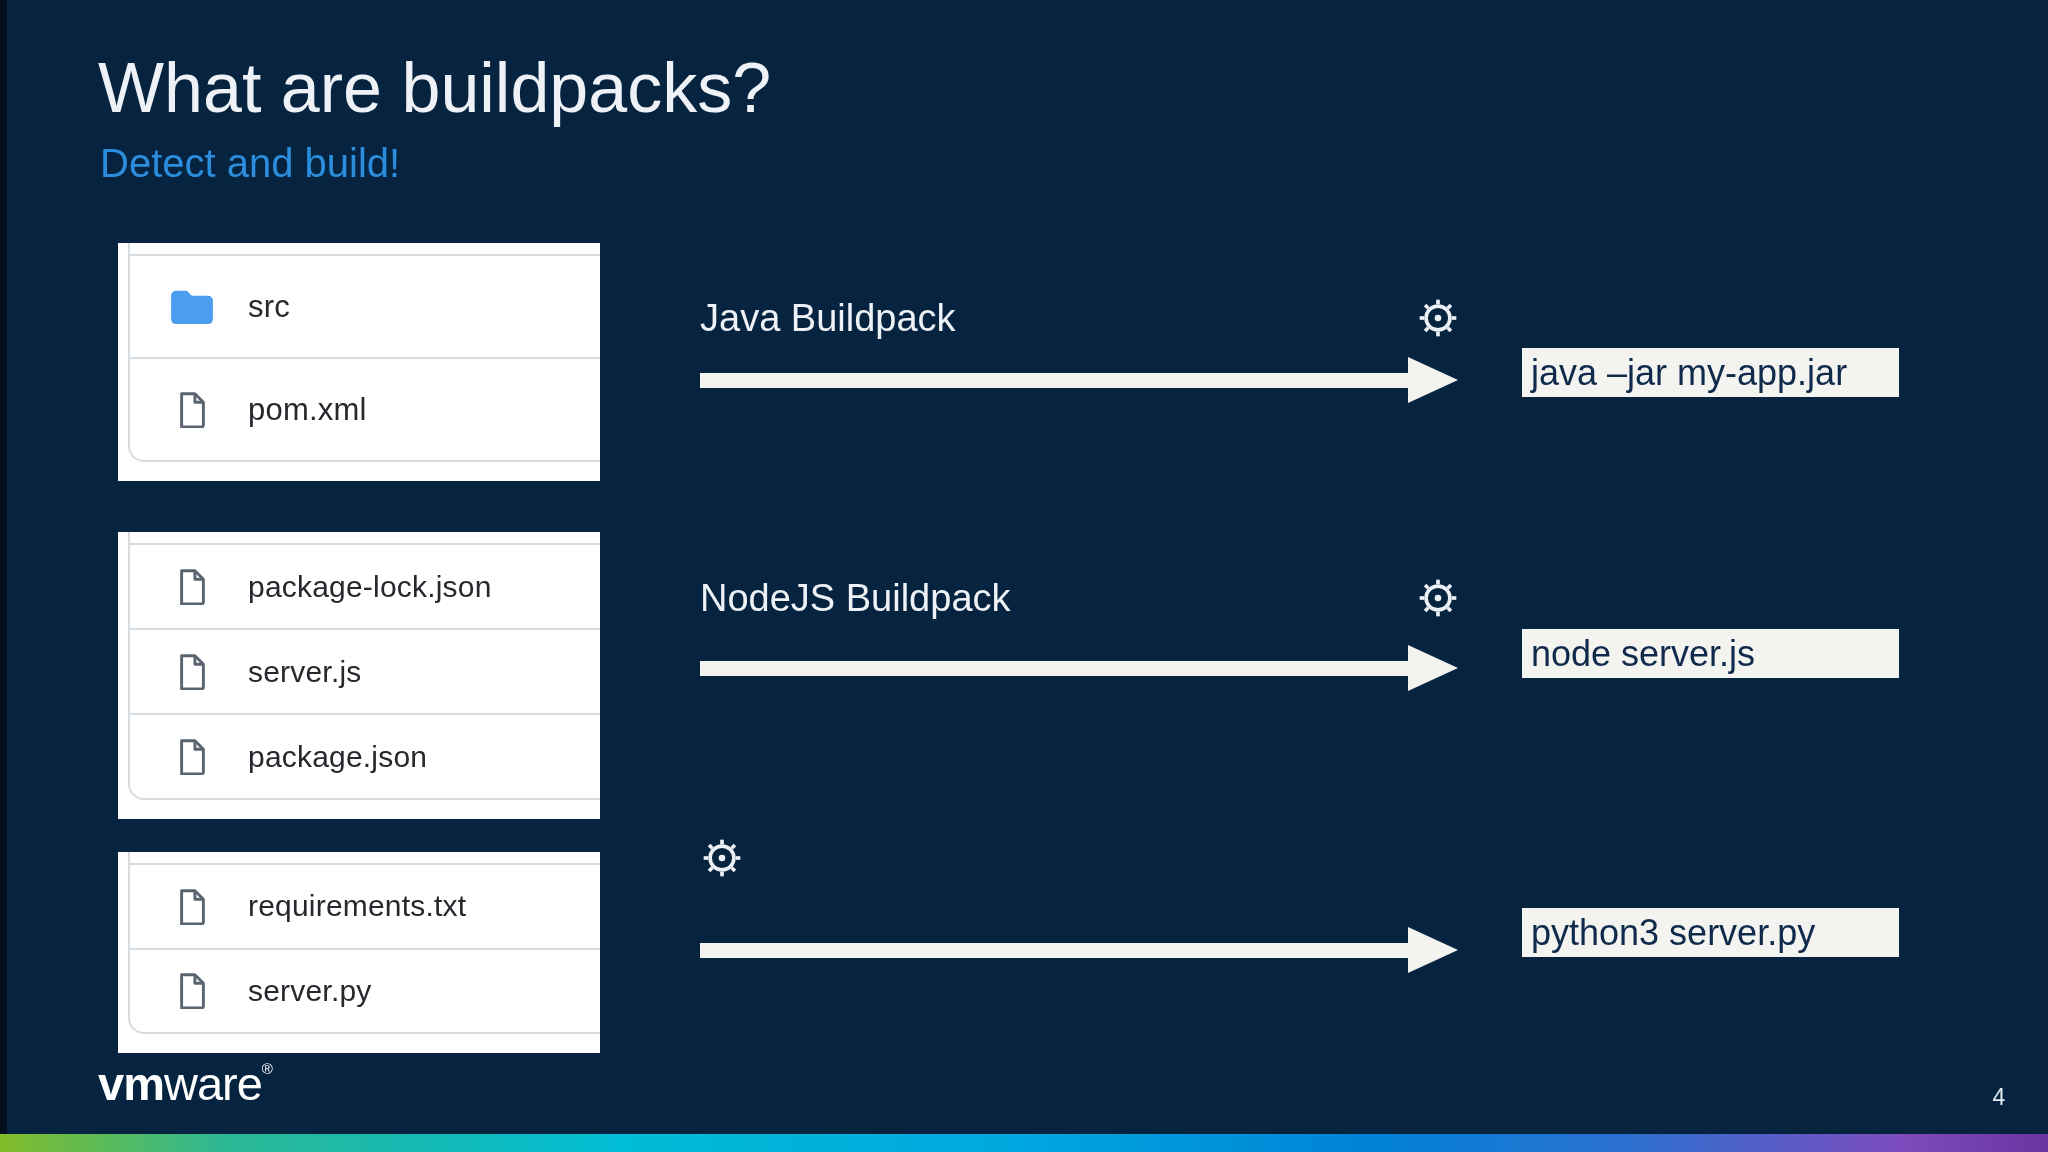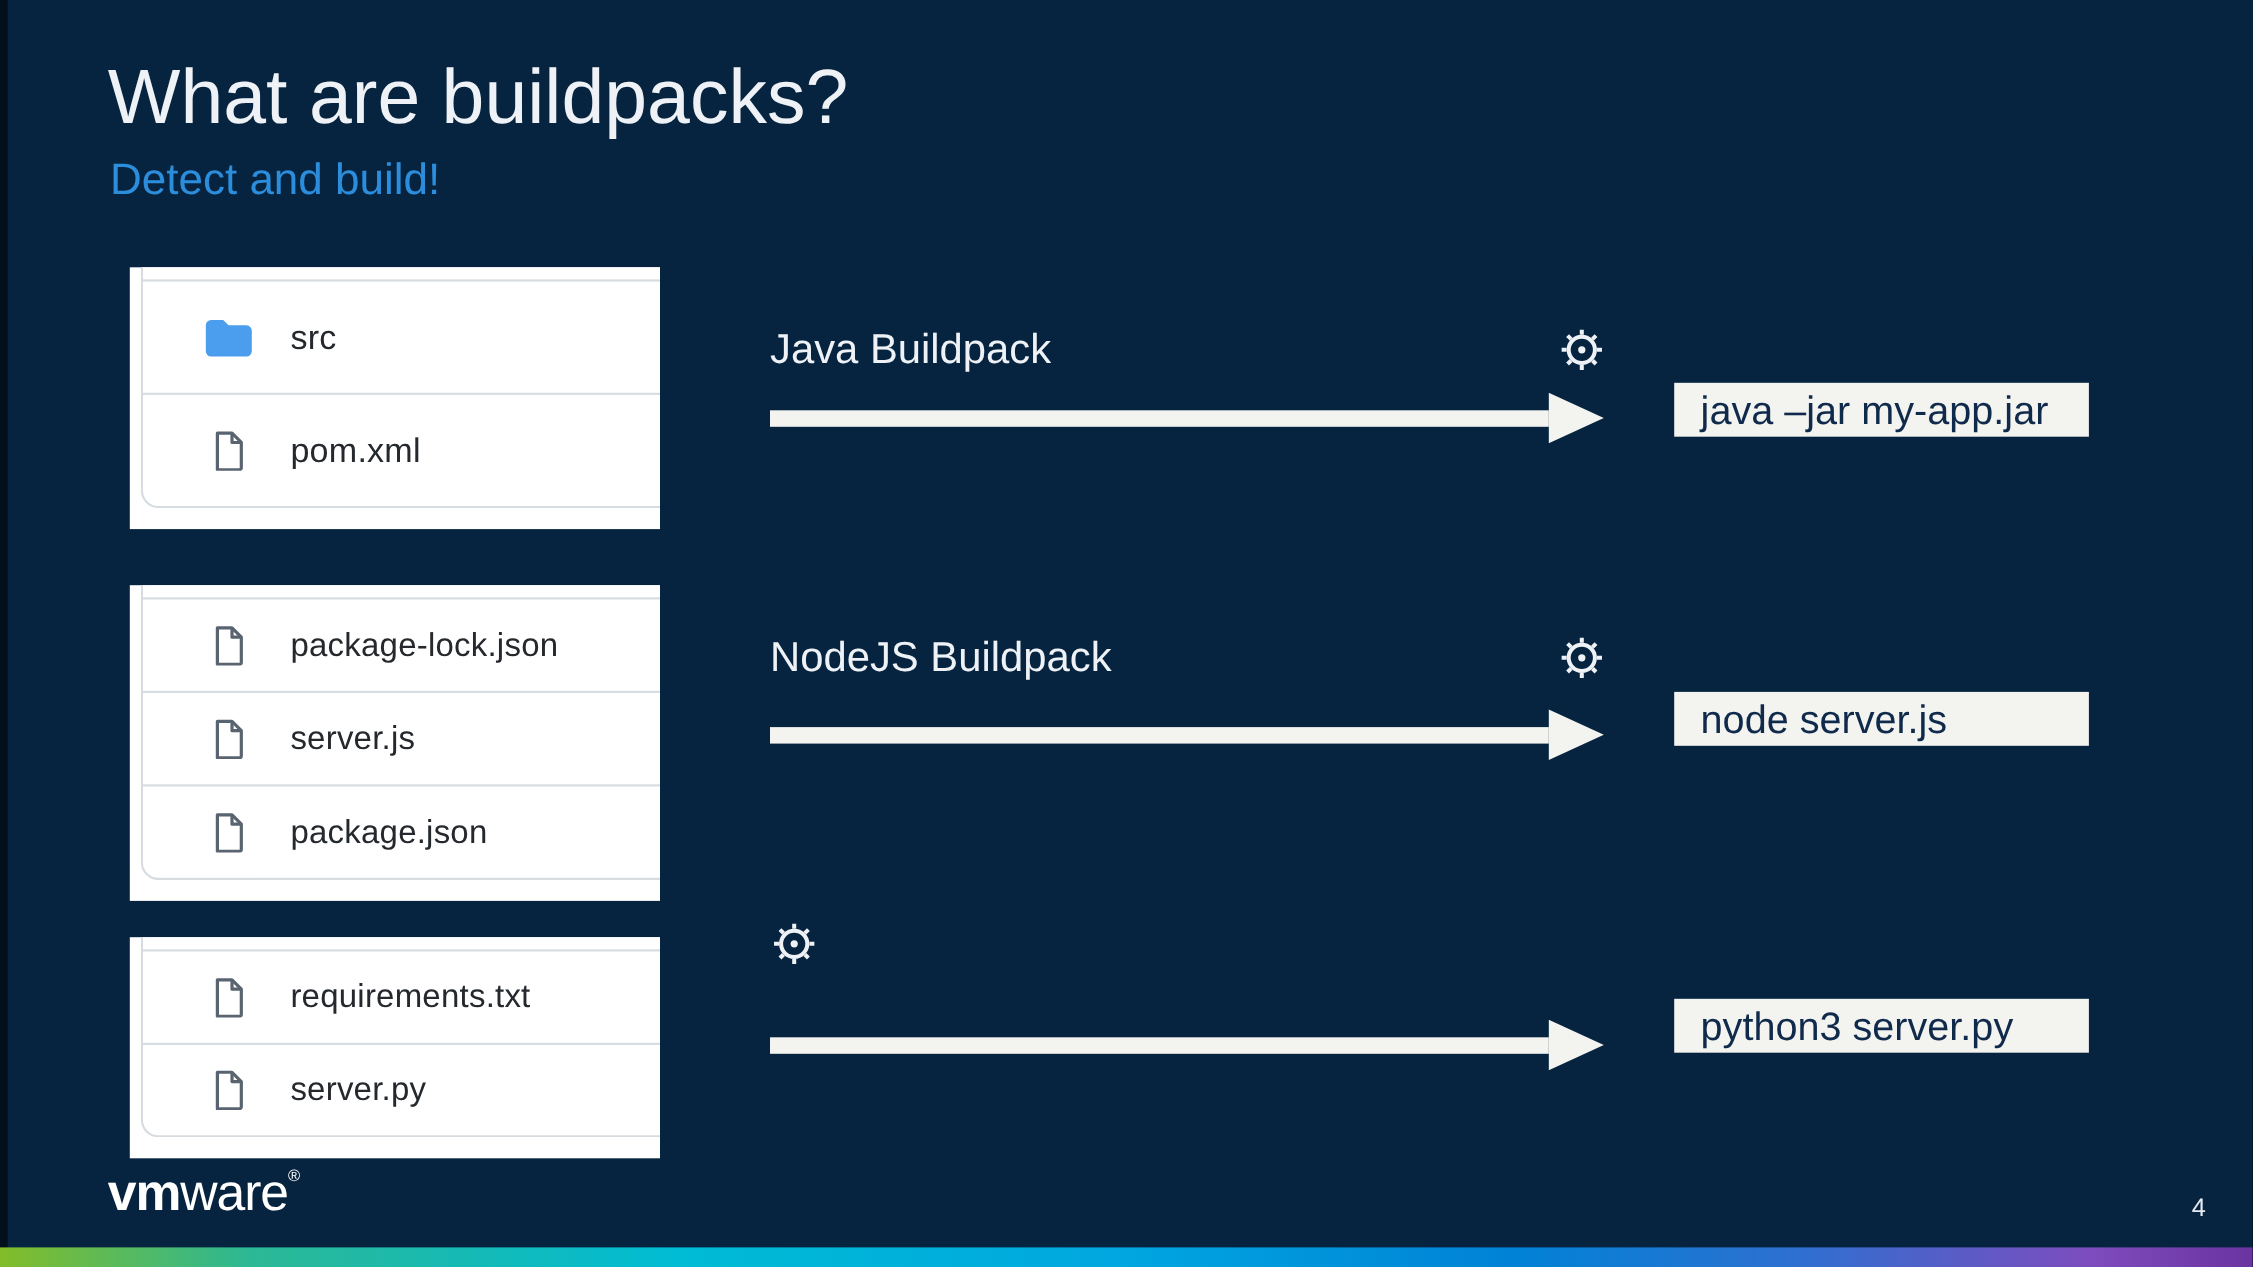--- a/index.html
+++ b/index.html
@@ -13,21 +13,21 @@
   .title{position:absolute;left:98px;top:50px;font-size:70px;line-height:76px;font-weight:400;color:#eef2f6;letter-spacing:0;}
   .subtitle{position:absolute;left:100px;top:140px;font-size:40px;line-height:46px;font-weight:400;color:#2b8ddb;}
   
   .card{position:absolute;left:118px;width:482px;background:#ffffff;}
   .card-inner{
     position:absolute;left:10px;top:0;right:0;bottom:19px;
     border-left:2px solid #d7dce1;border-bottom:2px solid #d7dce1;
     border-bottom-left-radius:16px;display:flex;flex-direction:column;background:#fff;
   }
   .sliver{height:11px;border-bottom:2px solid #d7dce1;flex:none;}
-  .file-row{flex:1;display:flex;align-items:center;gap:32px;padding-left:54px;border-bottom:2px solid #d7dce1;}
+  .file-row{flex:1;display:flex;align-items:center;gap:32px;padding-left:38px;border-bottom:2px solid #d7dce1;}
   .file-row:last-child{border-bottom:none;}
   .icon-cell{width:48px;display:flex;justify-content:center;align-items:center;flex:none;}
   .fname{font-size:30px;color:#25292e;letter-spacing:0.2px;}
   .card1 .fname{font-size:31px;}
   .card1{top:243px;height:238px;}
   .card2{top:532px;height:287px;}
   .card3{top:852px;height:201px;}
   
   .bp-label{
     position:absolute;left:700px;width:760px;height:46px;
@@ -38,21 +38,21 @@
   
   .arrow{position:absolute;left:700px;width:756px;height:46px;}
   .a1{top:357px;} .a2{top:645px;} .a3{top:927px;}
   .shaft{position:absolute;left:0;top:16px;width:708px;height:15px;background:#f3f3f0;}
   .head{position:absolute;left:708px;top:0;width:0;height:0;
     border-top:23px solid transparent;border-bottom:23px solid transparent;border-left:50px solid #f3f3f0;}
   
   .cmd{
     position:absolute;left:1522px;width:377px;height:49px;background:#f3f3f0;
     color:#102a4c;font-size:36px;display:flex;align-items:center;
-    padding-left:24px;box-sizing:border-box;white-space:nowrap;
+    padding-left:9px;box-sizing:border-box;white-space:nowrap;
   }
   .c1{top:348px;} .c2{top:629px;} .c3{top:908px;}
   
   .brand{position:absolute;left:98px;top:1056px;color:#ffffff;font-size:47px;letter-spacing:-1px;}
   .brand b{font-weight:700;}
   .brand .reg{font-size:15px;vertical-align:26px;letter-spacing:0;}
   .page-num{position:absolute;left:1984px;top:1084px;width:30px;text-align:center;color:#e4eaf1;font-size:23px;}
   .gradient-bar{
     position:absolute;left:0;right:0;bottom:0;height:18px;
     background:linear-gradient(90deg,#83bc28 0%,#2cb894 11%,#00bcd4 30%,#00a6e0 50%,#0082d6 67%,#2f6fd0 80%,#7e4bbd 93%,#6a34a0 100%);

